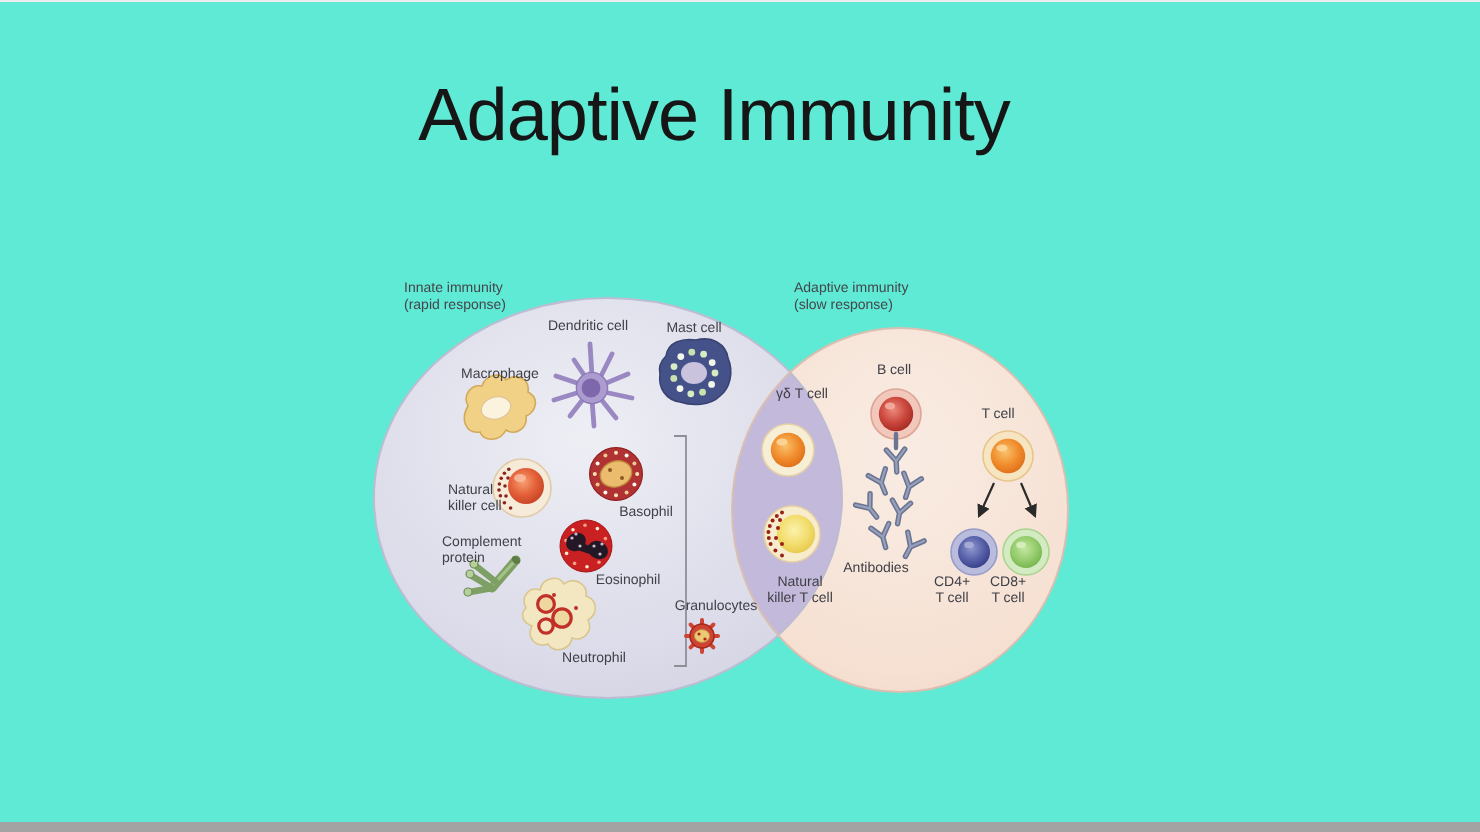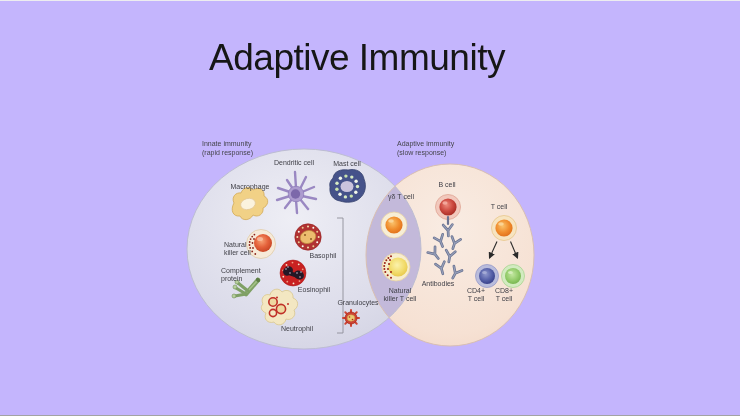--- a/index.html
+++ b/index.html
@@ -1,21 +1,21 @@
 <!DOCTYPE html>
 <html><head>
 <meta charset="utf-8">
 <style>
   html,body { margin:0; padding:0; }
   body {
     width:740px; height:416px; background:#ffffff; position:relative; overflow:hidden;
     font-family:"Liberation Sans", sans-serif;
   }
-  .slide { position:absolute; inset:0; background:#c4b5fd;
-           border-top:1px solid #ededf0; border-bottom:1px solid #a3a3a3; }
+  .slide { position:absolute; inset:0; background:#5eead4;
+           border-top:1px solid #ededf0; border-bottom:5px solid #a3a3a3; }
   .title {
     position:absolute; top:36px; left:0; width:714px; margin:0;
     text-align:center; font-size:37px; font-weight:400; letter-spacing:-0.5px;
     color:#161616; font-family:"Liberation Sans", sans-serif;
   }
   svg.diagram { position:absolute; left:180px; top:128px; width:376px; height:242px; }
   .lbl { font-family:"Liberation Sans", sans-serif; font-size:7px; fill:#3f3f46; }
   .hdr { font-family:"Liberation Sans", sans-serif; font-size:7px; fill:#45454c; }
 </style>
 </head>

